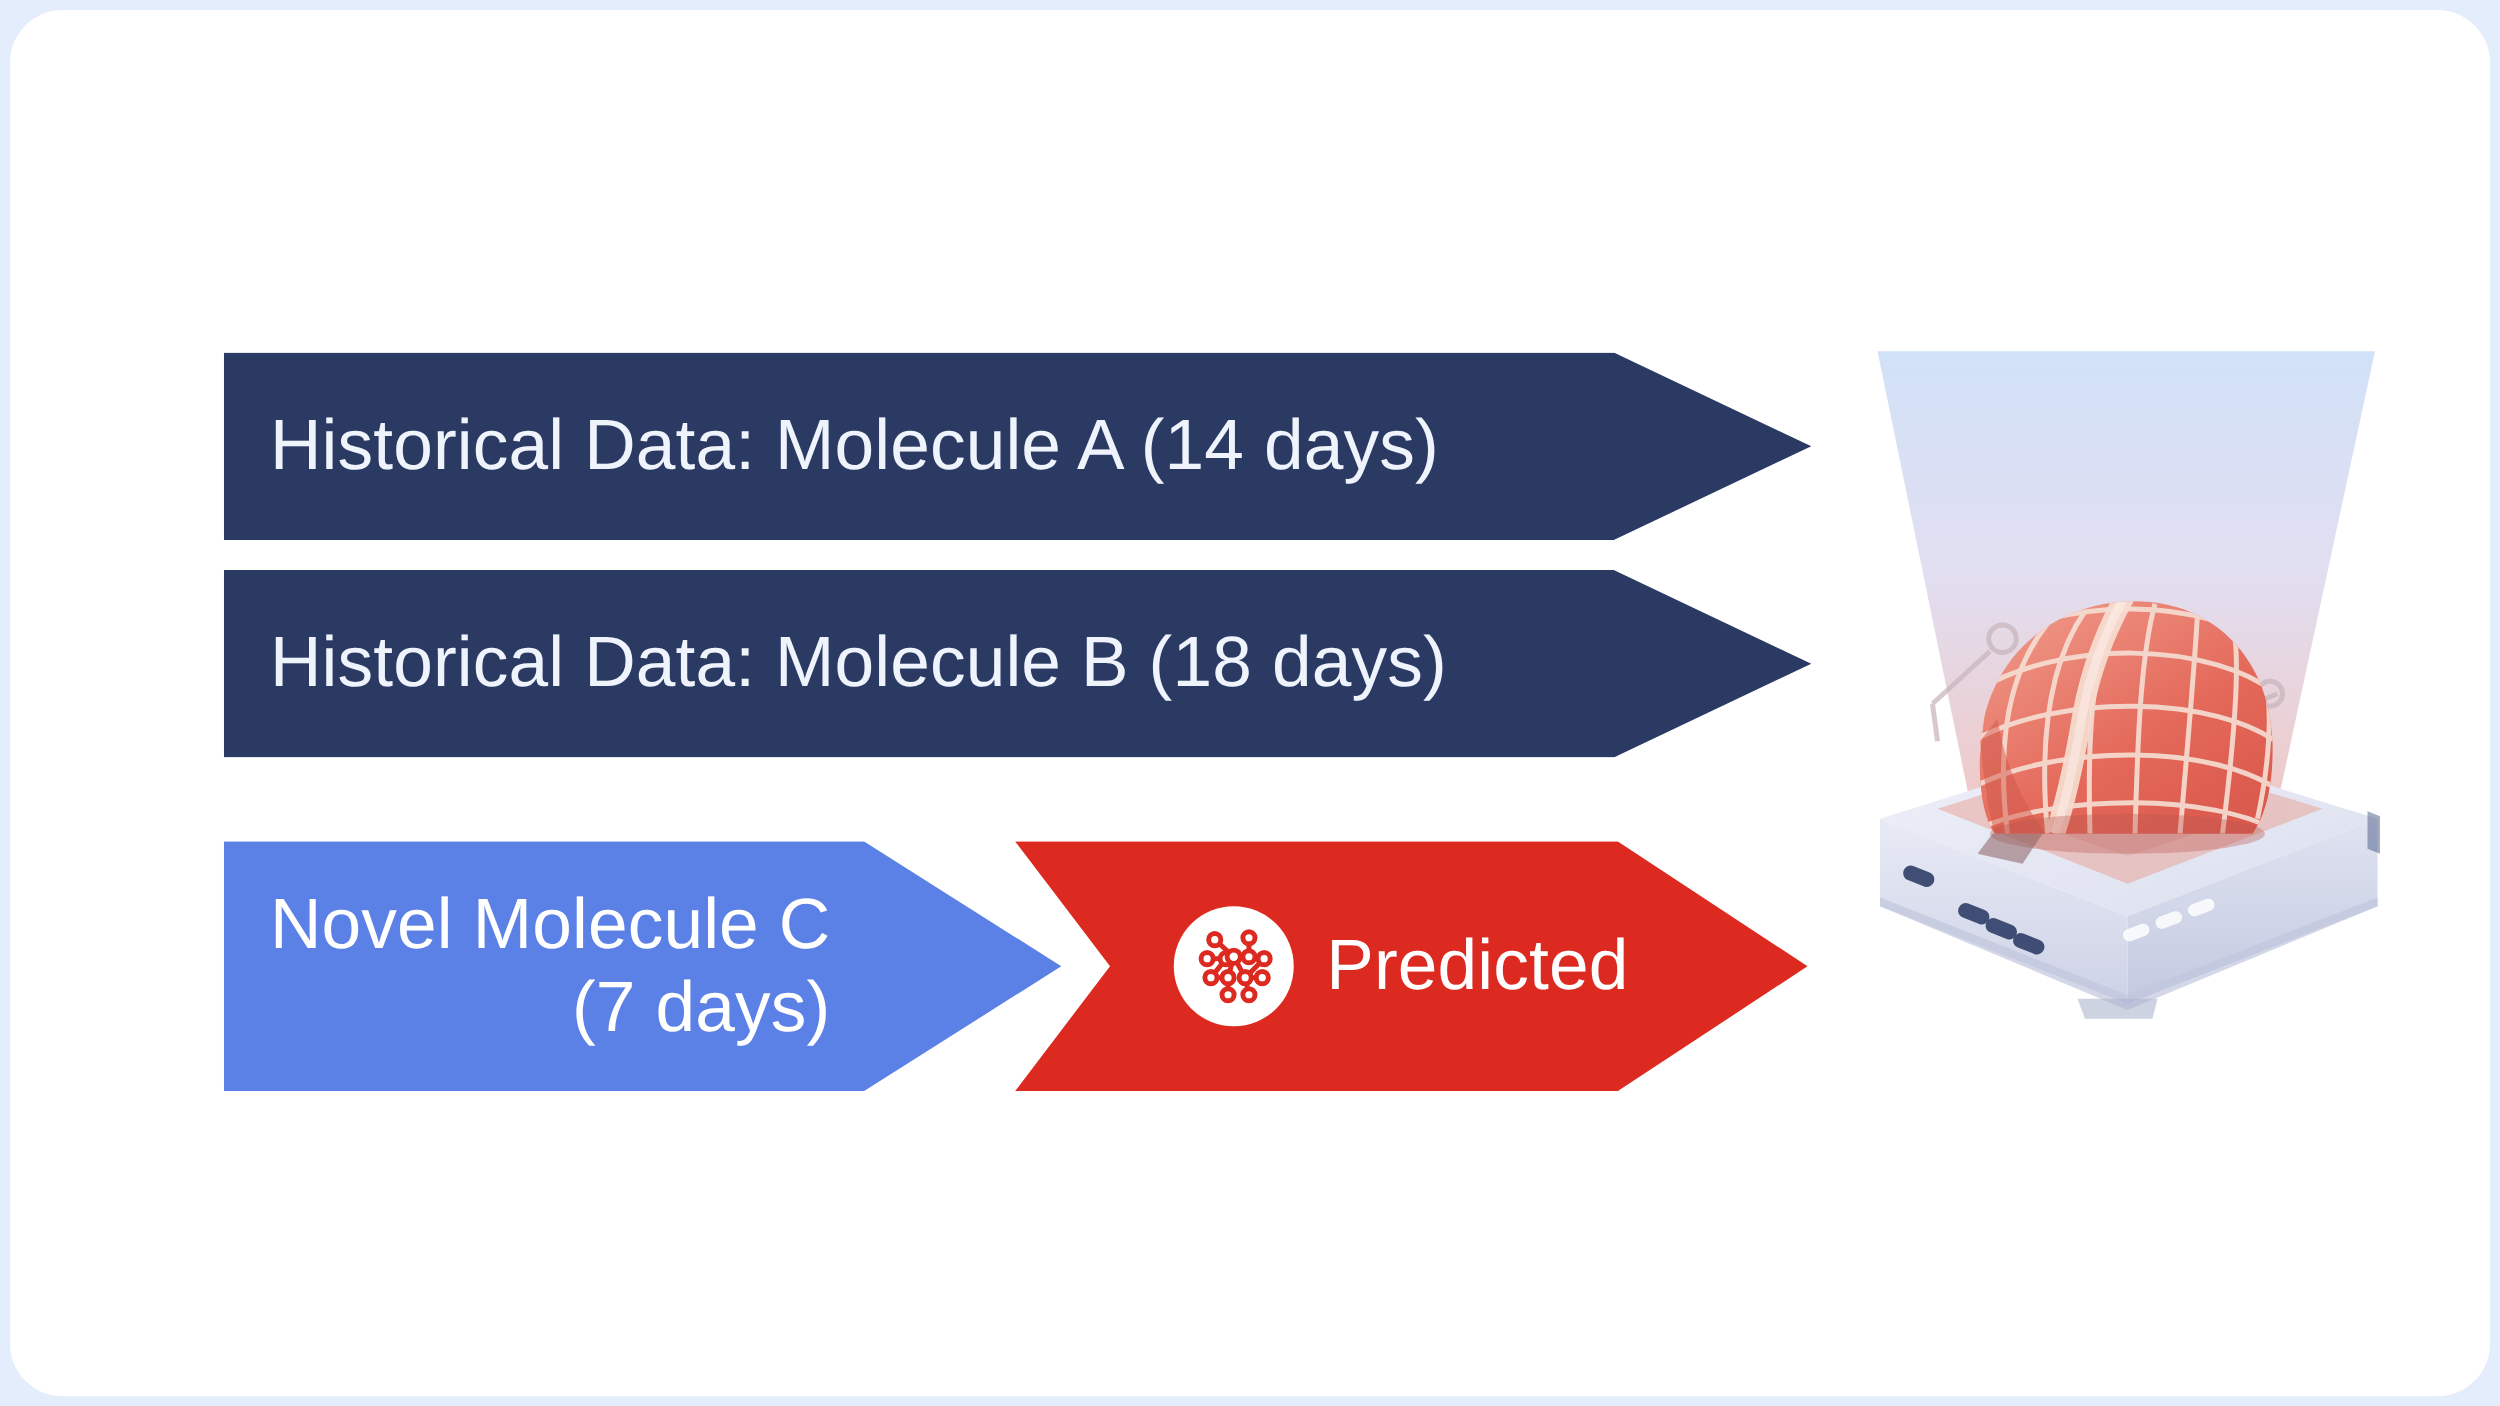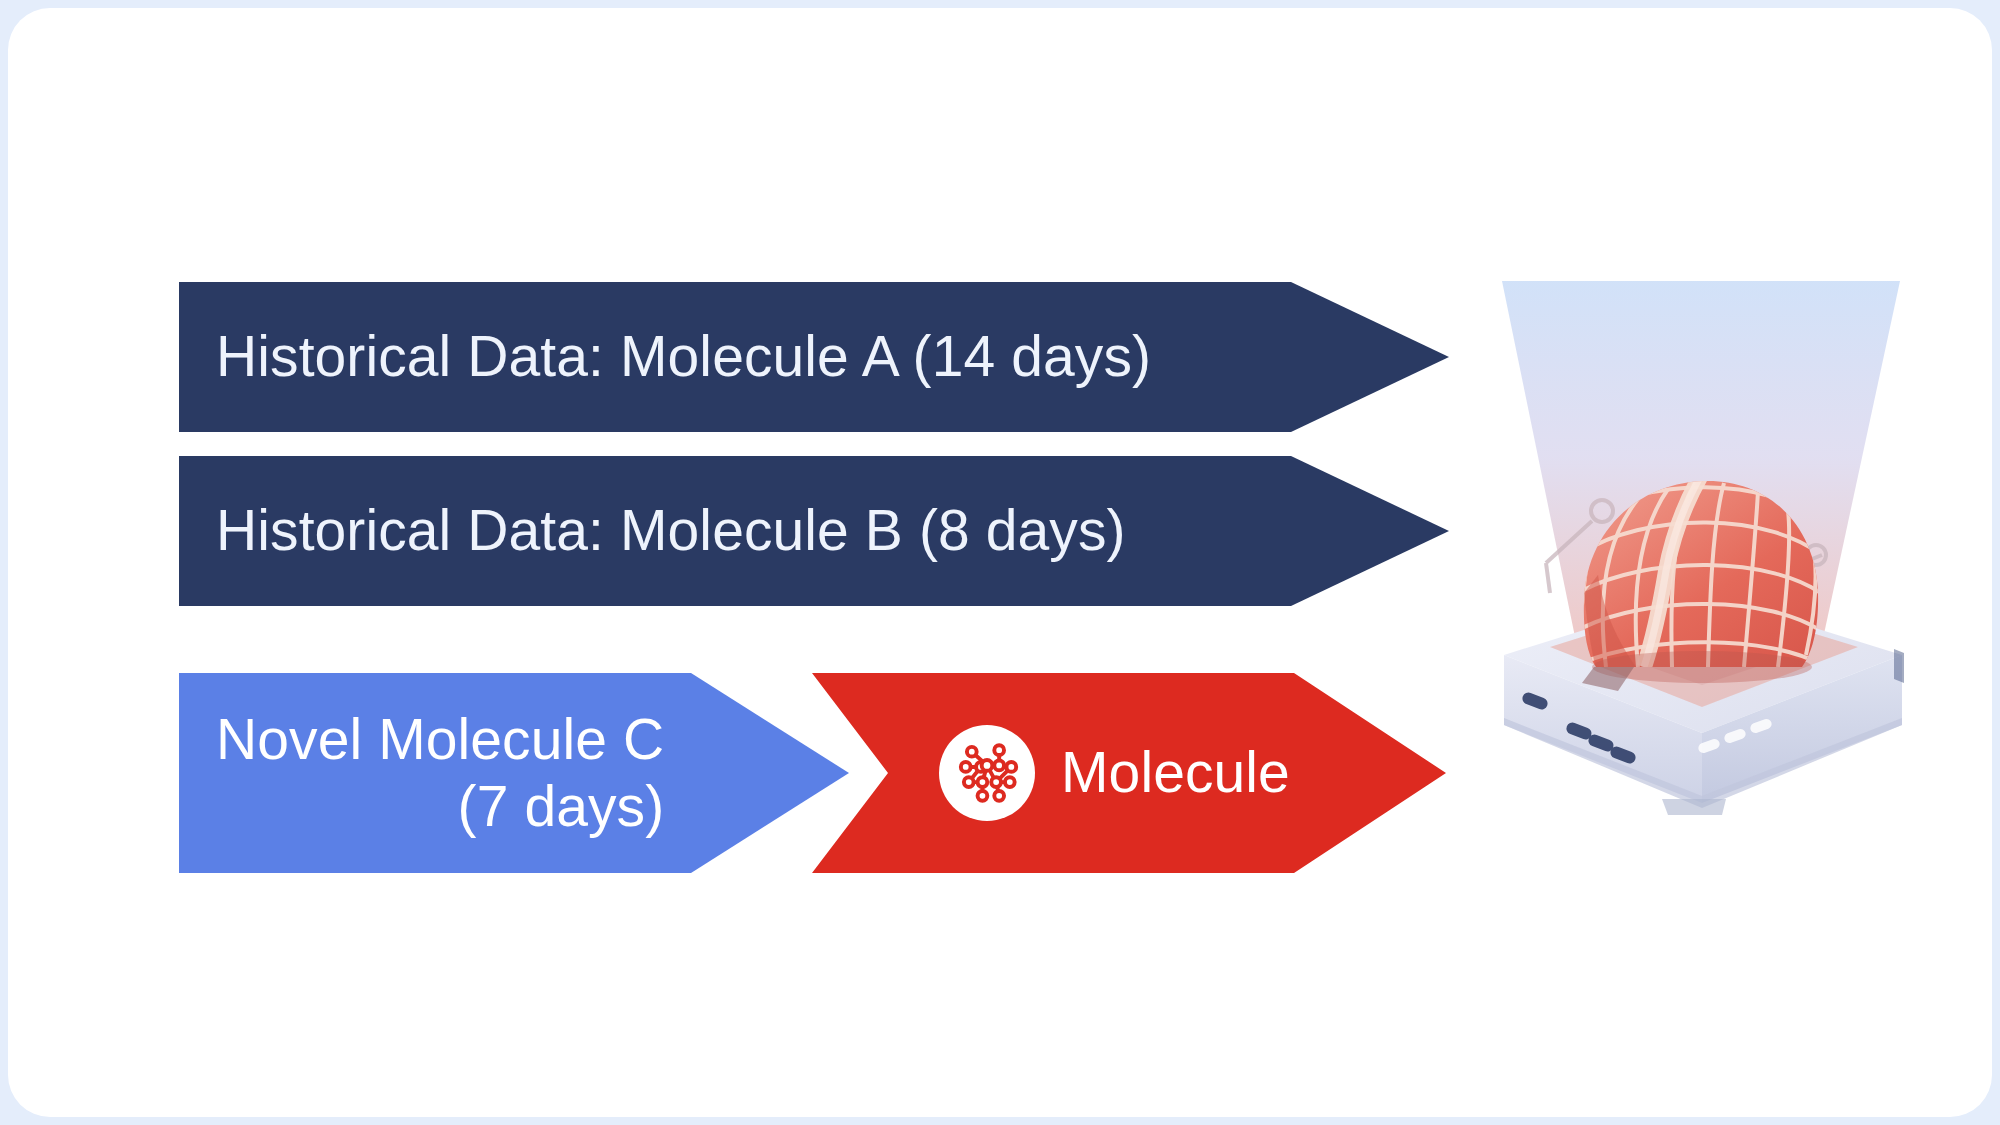--- a/index.html
+++ b/index.html
@@ -139,21 +139,21 @@
 
 <div class="slide-card">
 
   <div class="arrow-stack">
 
     <div class="arrow pentagon arrow-row-1">
       <span class="arrow-label">Historical Data: Molecule A (14 days)</span>
     </div>
 
     <div class="arrow pentagon arrow-row-2">
-      <span class="arrow-label">Historical Data: Molecule B (8 days)</span>
+      <span class="arrow-label">Historical Data: Molecule B (18 days)</span>
     </div>
 
     <div class="arrow pentagon arrow-row-3-blue">
       <span class="arrow-label">Novel Molecule C
 (7 days)</span>
     </div>
 
     <div class="arrow chevron arrow-row-3-red">
       <div class="predicted-inner">
         <span class="badge-icon">
@@ -185,21 +185,21 @@
               <circle cx="82" cy="42" r="6.4"></circle>
               <circle cx="26" cy="62" r="6.4"></circle>
               <circle cx="44" cy="62" r="6.4"></circle>
               <circle cx="62" cy="62" r="6.4"></circle>
               <circle cx="80" cy="62" r="6.4"></circle>
               <circle cx="44" cy="80" r="6.4"></circle>
               <circle cx="66" cy="80" r="6.4"></circle>
             </g>
           </svg>
         </span>
-        <span class="arrow-label">Molecule</span>
+        <span class="arrow-label">Predicted</span>
       </div>
     </div>
 
   </div>
 
   <div class="device-illustration">
     <svg viewBox="0 0 430 630" xmlns="http://www.w3.org/2000/svg" aria-hidden="true">
       <defs>
         <linearGradient id="beamGrad" x1="0" y1="0" x2="0" y2="1">
           <gradient-stop></gradient-stop>

